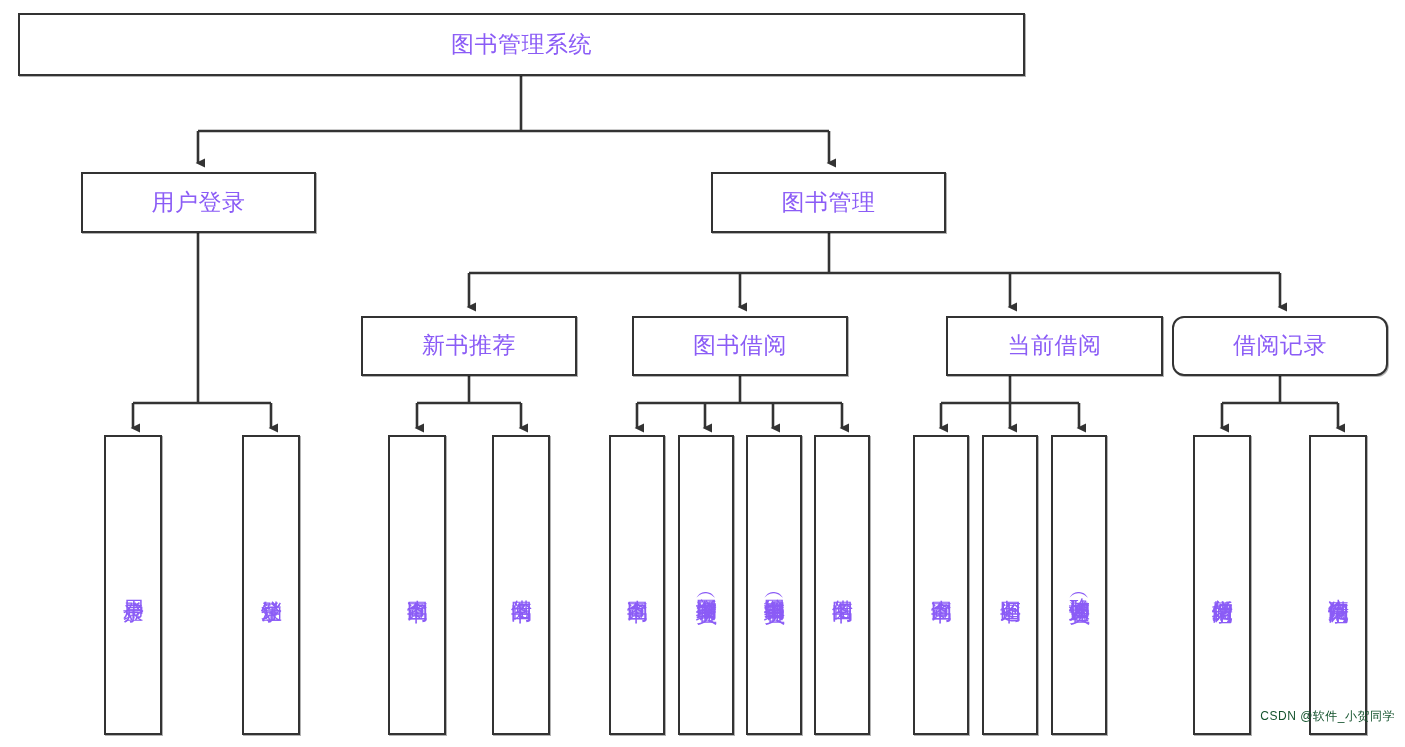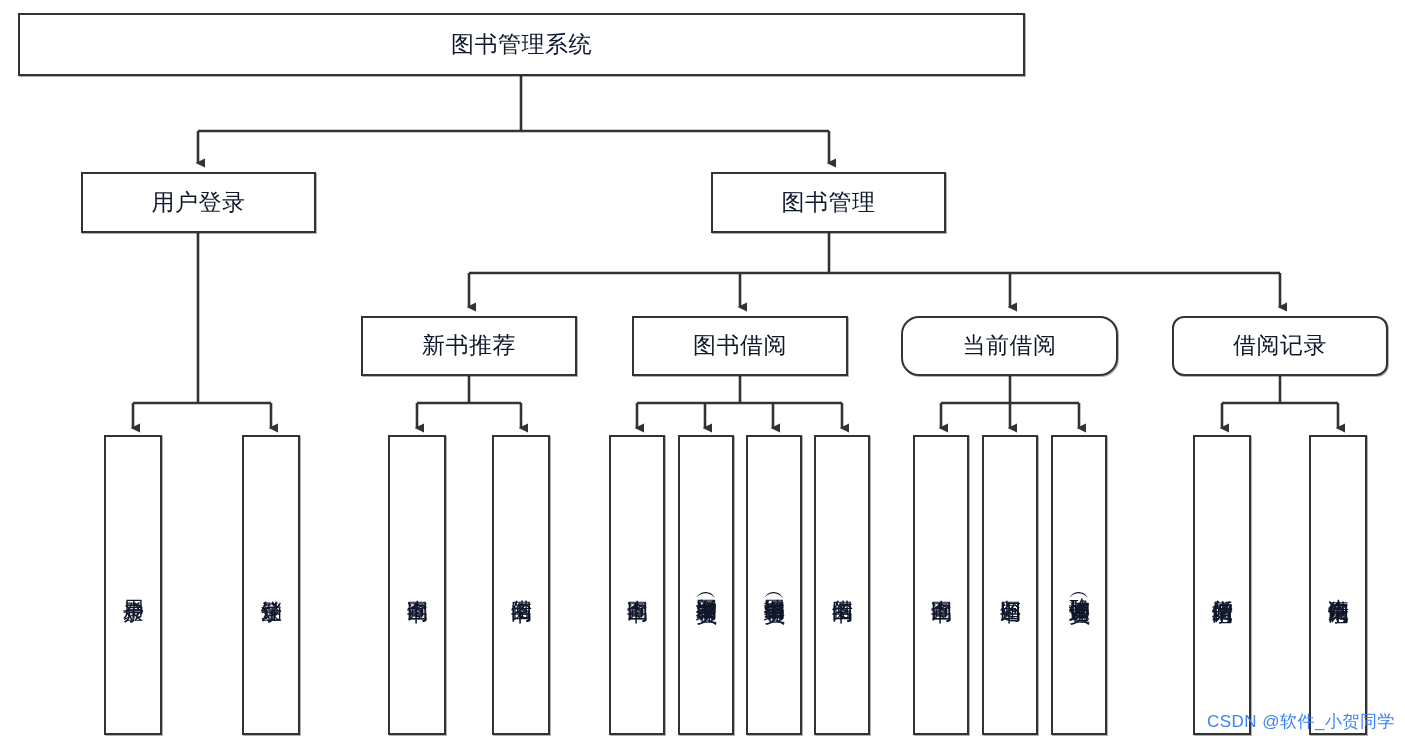--- a/index.html
+++ b/index.html
@@ -26,21 +26,21 @@
     pointer-events: none;
   }
   .node {
     position: absolute;
     box-sizing: border-box;
     border: 2px solid #333333;
     background: #ffffff;
     display: flex;
     align-items: center;
     justify-content: center;
-    color: #0f172a;
+    color: #8b5cf6;
     box-shadow: 1px 1px 0 rgba(0,0,0,0.30);
   }
   .node.horiz {
     font-size: 23px;
     letter-spacing: 0.5px;
     line-height: 1.2;
   }
   .node.vert {
     writing-mode: vertical-rl;
     text-orientation: upright;
@@ -51,23 +51,23 @@
   }
   .node.vert .vtext {
     writing-mode: vertical-rl;
     text-orientation: upright;
     display: block;
     text-align: center;
   }
   #watermark {
     position: absolute;
     right: 10px;
-    bottom: 14px;
-    font-size: 17px;
-    color: #3b82f6;
+    bottom: 22px;
+    font-size: 12px;
+    color: #14532d;
     white-space: nowrap;
     letter-spacing: 0.5px;
   }
 </style>
 </head>
 <body>
 
 <div id="canvas">
 
   <svg class="edges" viewBox="0 0 1405 747" xmlns="http://www.w3.org/2000/svg">
@@ -130,21 +130,21 @@
   <div class="node horiz" style="left:361px; top:316px; width:216px; height:60px;">
     <span>新书推荐</span>
   </div>
 
   <div class="node horiz" style="left:711px; top:172px; width:235px; height:61px;">
     <span>图书管理</span>
   </div>
   <div class="node horiz" style="left:632px; top:316px; width:216px; height:60px;">
     <span>图书借阅</span>
   </div>
-  <div class="node horiz" style="left:901px; top:316px; width:217px; height:60px;border-radius:18px;">
+  <div class="node horiz" style="left:946px; top:316px; width:217px; height:60px;">
     <span>当前借阅</span>
   </div>
   <div class="node horiz" style="left:1172px; top:316px; width:216px; height:60px;border-radius:12px;">
     <span>借阅记录</span>
   </div>
 
   <div class="node vert" style="left:104px; top:435px; width:58px; height:300px;">
     <span class="vtext">用户登录</span>
   </div>
   <div class="node vert" style="left:242px; top:435px; width:58px; height:300px;">

